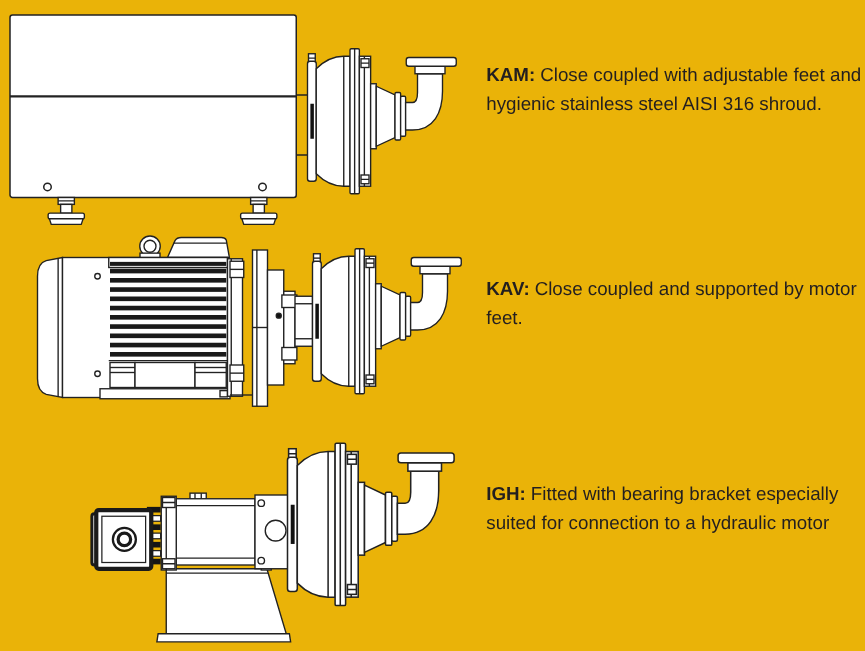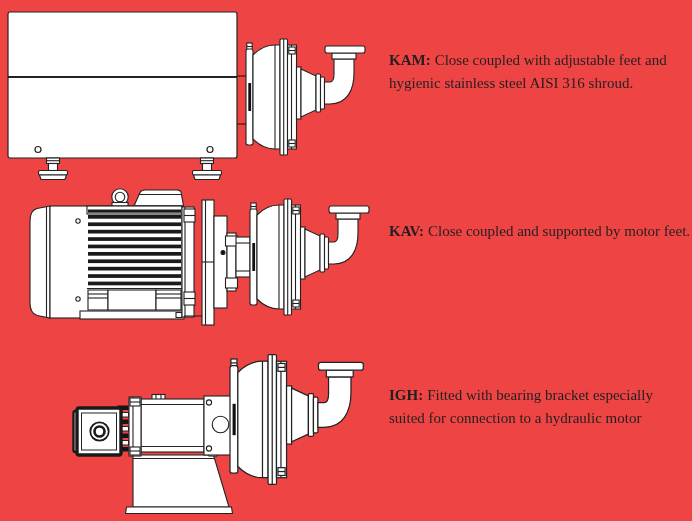--- a/index.html
+++ b/index.html
@@ -1,18 +1,18 @@
 <!DOCTYPE html>
 <html><head>
 <meta charset="utf-8">
 <style>
   html,body{margin:0;padding:0;background:#ffffff;}
   .page{
-    position:relative;width:692px;height:521px;background:#ef4444;overflow:hidden;
-    font-family:Liberation Serif, serif;
+    position:relative;width:692px;height:521px;background:#eab308;overflow:hidden;
+    font-family:Liberation Sans, sans-serif;
   }
   .fig{position:absolute;left:0;}
   #fig-kam{top:0;}
   #fig-kav{top:184px;}
   #fig-igh{top:352px;}
   .caption{
     position:absolute;left:389px;width:302px;color:#231f20;
     font-size:15px;line-height:23px;
   }
   .caption p{margin:0;}

